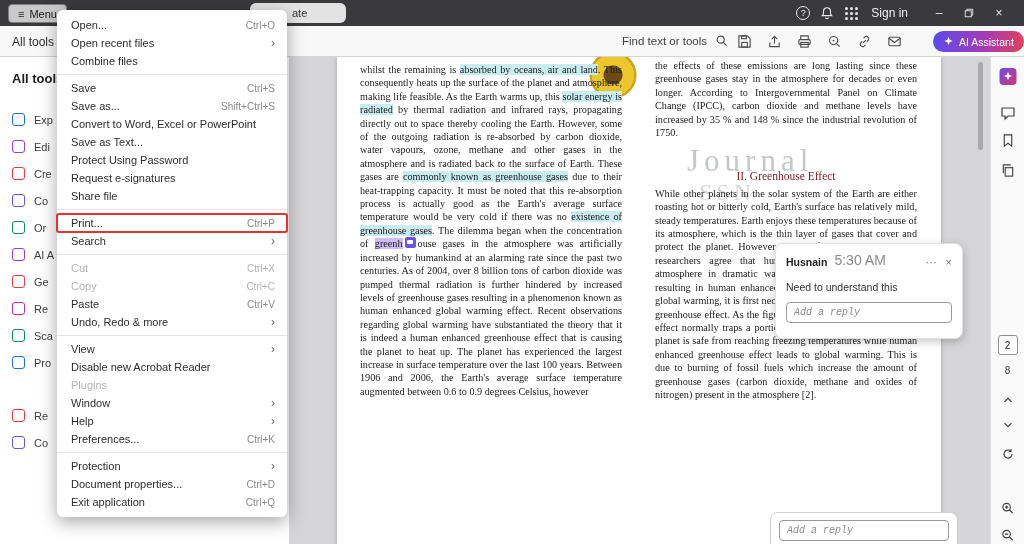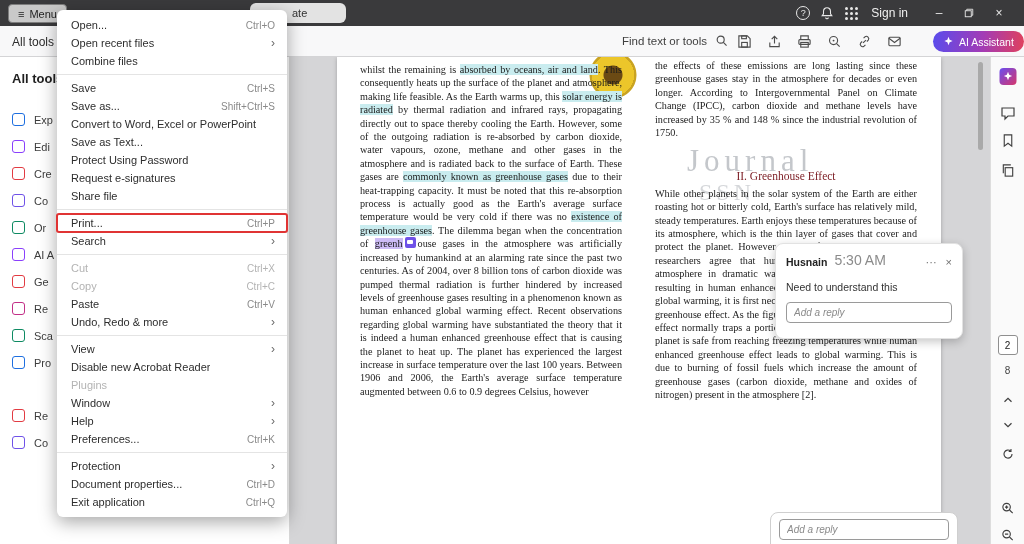--- a/index.html
+++ b/index.html
@@ -59,21 +59,21 @@
 .wm2{position:absolute;left:362px;top:122px;font-family:"Liberation Serif",serif;font-size:24px;color:rgba(125,130,140,.32);letter-spacing:4px;z-index:1;pointer-events:none}
 .flower{position:absolute;left:252px;top:-6px;width:48px;height:48px;border-radius:50%;background:radial-gradient(circle at 50% 50%,#6b4a14 0 9px,#ecc62a 10px 21px,#c9a322 21px 23px,transparent 24px);z-index:1}
 
 
 .cpopup{position:absolute;left:775px;top:243px;width:188px;height:96px;background:#fff;border:1px solid #e2e2e2;border-radius:8px;box-shadow:0 3px 10px rgba(0,0,0,.22);padding:8px 10px;z-index:60;font-size:10.5px}
 .cp-head{display:flex;align-items:flex-end}
 .cp-author{font-weight:bold;font-size:10.5px;color:#222}
 .cp-time{color:#8b8b8b;font-size:14px;margin-left:7px}
 .cp-actions{margin-left:auto;display:flex;gap:9px;color:#6f6f6f;font-size:11px}
 .cp-body{margin-top:13px;color:#333}
-.reply-input{margin-top:9px;width:100%;height:21px;border:1px solid #9a9a9a;border-radius:4px;font-size:10px;padding:0 7px;color:#444;font-family:Liberation Sans, sans-serif;background:#fff}
+.reply-input{margin-top:9px;width:100%;height:21px;border:1px solid #9a9a9a;border-radius:4px;font-size:10px;padding:0 7px;color:#444;font-family:Liberation Mono, monospace;background:#fff}
 .reply-input::placeholder{color:#8a8a8a;font-style:italic}
 .breply{position:absolute;left:770px;top:512px;width:188px;height:44px;background:#fff;border:1px solid #cfcfcf;border-radius:8px;padding:6px 8px;z-index:55}
 .breply .reply-input{margin-top:0}
 
 
 .rail{position:absolute;right:0;top:57px;bottom:0;width:34px;background:#fafafa;border-left:1px solid #ddd}
 .ric{position:absolute;left:50%;transform:translateX(-50%);display:flex;align-items:center;justify-content:center}
 .ai-rail{width:17px;height:17px;border-radius:4px;background:linear-gradient(135deg,#6a4df0,#d6366b)}
 .page-box{width:20px;height:20px;border:1px solid #8f8f8f;border-radius:3px;background:#fff;font-size:10px;color:#222}
 .page-total{font-size:10px;color:#444}

